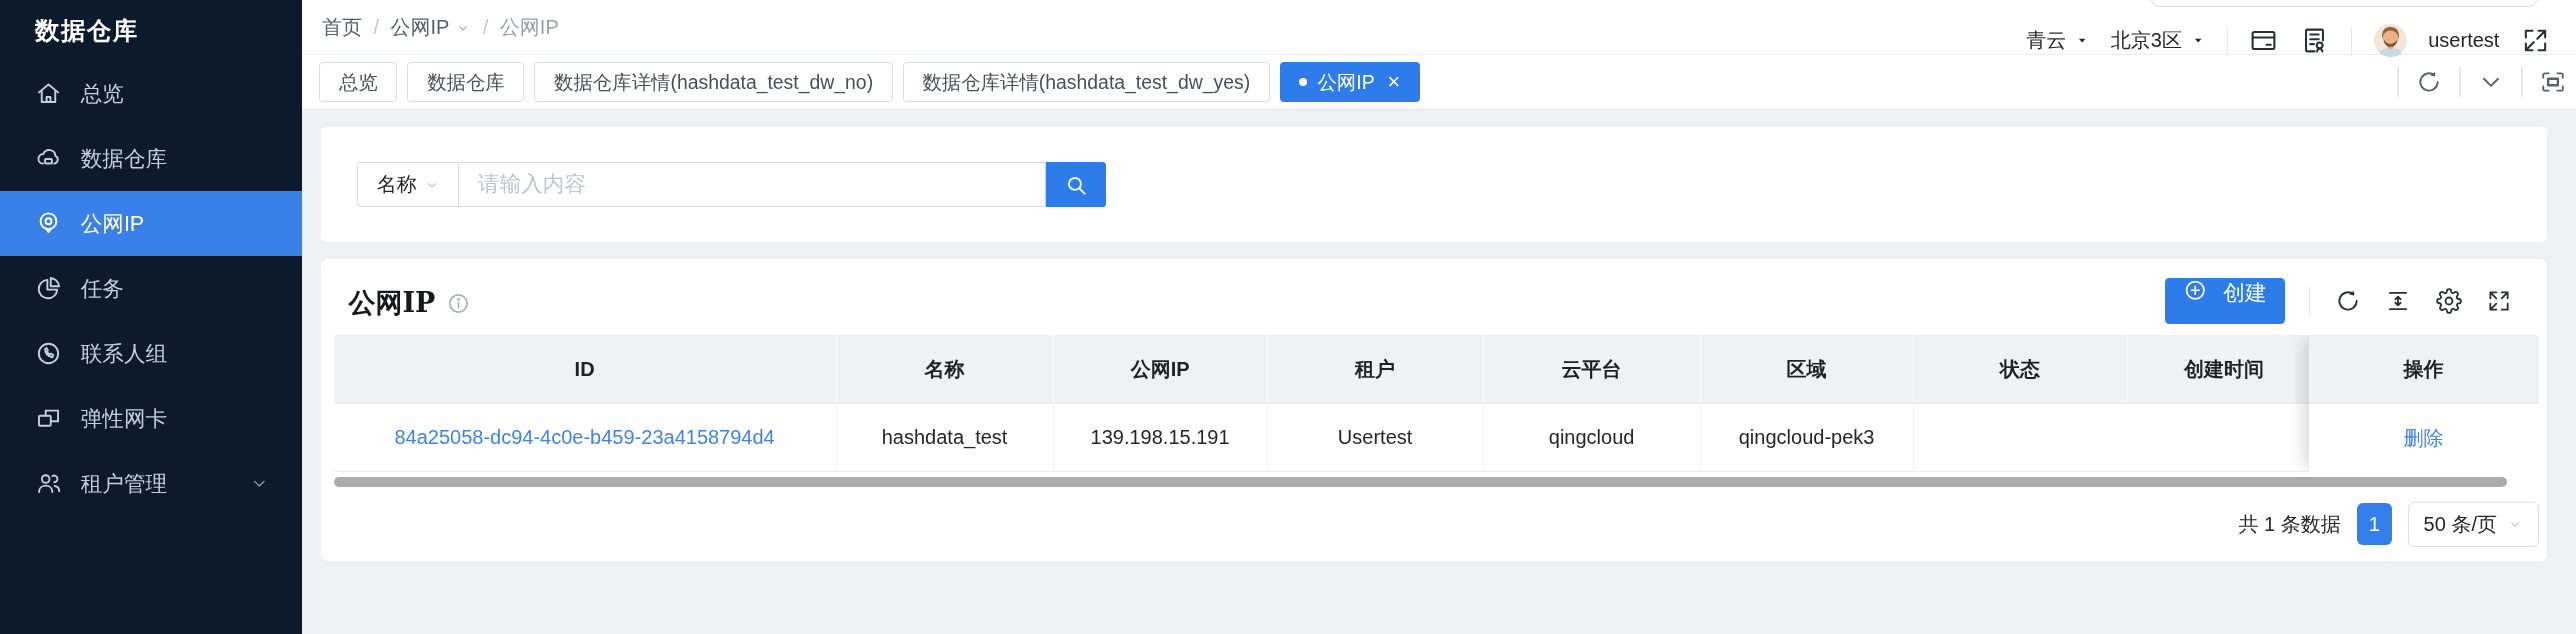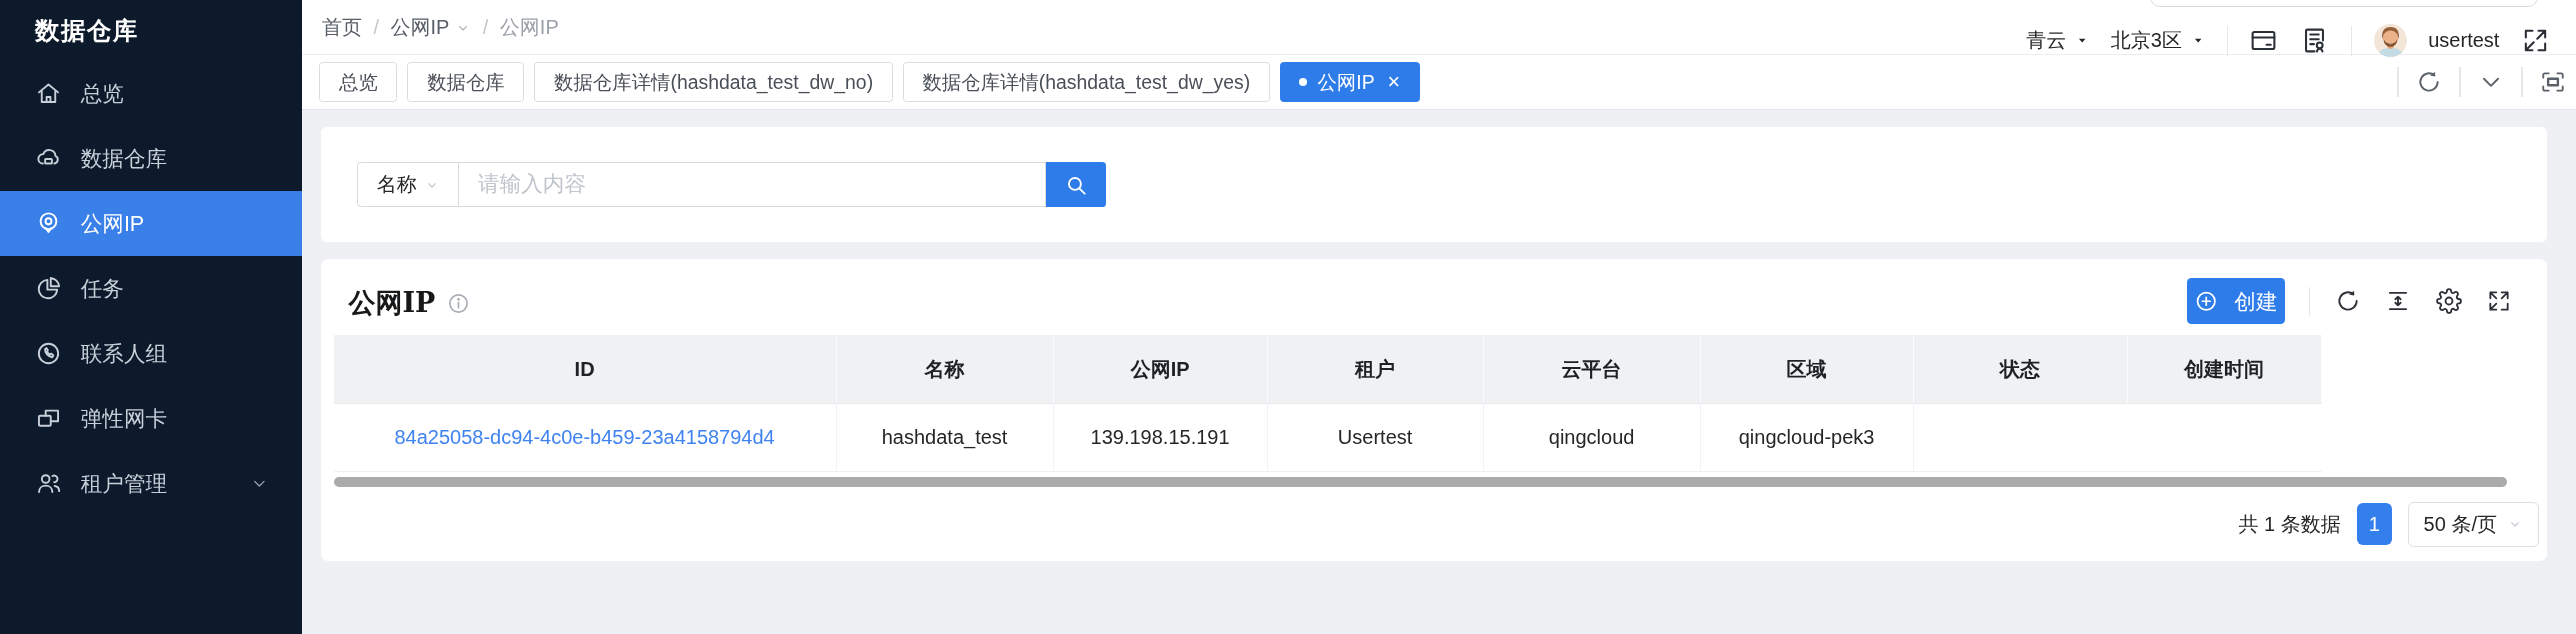--- a/index.html
+++ b/index.html
@@ -55,21 +55,21 @@
   #search-input { width:587px; height:45px; border:1.4px solid #d9d9d9; border-left:none; padding:0 18.7px; font-size:21.6px; color:#14532d; outline:none; font-family:Liberation Mono, monospace; }
   #search-input::placeholder { color:#c0c4cc; }
   #search-btn { width:60px; height:45px; background:#2e7ce9; border:none; border-radius:0 3.6px 3.6px 0; display:flex; align-items:center; justify-content:center; cursor:pointer; color:#fff; }
   #search-btn svg { width:26px; height:26px; }
 
   #table-panel { position:absolute; left:19.4px; top:150px; width:2226px; height:302px; background:#fff; border-radius:7.2px; }
   #panel-title-row { position:absolute; left:27px; top:26px; display:flex; align-items:center; gap:11.5px; }
   #panel-title { font-family:"DejaVu Serif","Liberation Serif",serif; font-size:27px; font-weight:600; color:#17181a; }
   #info-icon { width:23px; height:23px; color:#a8adb3; cursor:pointer; }
   #panel-actions { position:absolute; right:35px; top:18.7px; height:47px; display:flex; align-items:center; gap:24.5px; }
-  #create-btn { height:46px; padding:0 7px; background:#2e7ce9; color:#fff; border:none; border-radius:4.3px; font-size:21.6px; display:flex; align-items:center; gap:16px; cursor:pointer; font-family:inherit; }
+  #create-btn { height:46px; padding:0 18px; background:#2e7ce9; color:#fff; border:none; border-radius:4.3px; font-size:21.6px; display:flex; gap:16px; cursor:pointer; font-family:inherit; }
   #create-btn svg { width:24.5px; height:24.5px; }
   #panel-actions .v-div { height:29px; }
   .pa-ico { width:26px; height:26px; color:#2c3036; cursor:pointer; }
 
   
   #table-wrap { position:absolute; left:12.2px; top:76px; width:2205px; height:138px; overflow:hidden; }
   .t-head, .t-row { display:flex; width:1988px; }
   .t-head { height:69px; background:#eff1f3; border-bottom:1.4px solid #e9ebee; }
   .t-row { height:68px; background:#fff; border-bottom:1.4px solid #eef0f2; }
   .hc, .bc { display:flex; align-items:center; justify-content:center; white-space:nowrap; overflow:hidden; }
@@ -323,20 +323,26 @@
       <div class="t-row">
         <div class="bc c0">
             <a class="cell-link">84a25058-dc94-4c0e-b459-23a4158794d4</a>
           </div>
         <div class="bc c1">hashdata_test</div>
         <div class="bc c2">139.198.15.191</div>
         <div class="bc c3">Usertest</div>
         <div class="bc c4">qingcloud</div>
         <div class="bc c5">qingcloud-pek3</div>
       </div>
+      <div id="ops-col">
+        <div class="hc">操作</div>
+        <div class="bc">
+            <a class="cell-link">删除</a>
+          </div>
+      </div>
     </div>
 
     <div id="h-scrollbar">
       <div id="h-thumb"></div>
     </div>
 
     <div id="pager">
       <span>共 1 条数据</span>
       <span id="page-btn">1</span>
       <span id="pagesize">

